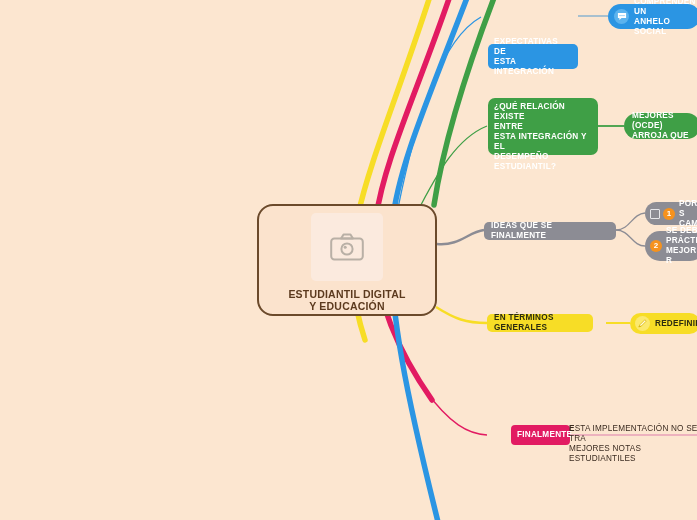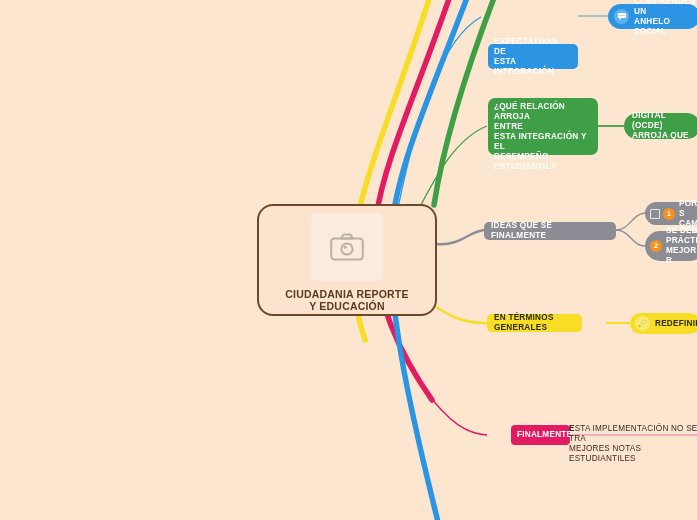--- a/index.html
+++ b/index.html
@@ -164,21 +164,21 @@
 
   <div class="central-node">
     <div class="central-img">
       <svg width="34" height="28" viewBox="0 0 34 28">
         <rect x="1.2" y="5.5" width="31.6" height="21" rx="3.2" fill="none" stroke="#b9b0a6" stroke-width="2"></rect>
         <path d="M 11 5.5 L 13.5 1.6 L 20.5 1.6 L 23 5.5 Z" fill="none" stroke="#b9b0a6" stroke-width="2" stroke-linejoin="round"></path>
         <circle cx="17" cy="16" r="5.6" fill="none" stroke="#b9b0a6" stroke-width="2"></circle>
         <circle cx="15.2" cy="14.2" r="1.5" fill="#b9b0a6"></circle>
       </svg>
     </div>
-    <div class="central-title">CIUDADANIA REPORTE
+    <div class="central-title">ESTUDIANTIL DIGITAL
 Y EDUCACIÓN</div>
   </div>
 
   <div class="node n-blue" style="left:488px; top:4px; width:90px; height:25px; padding:3px 6px;margin-top:40px;">
     <span class="label">EXPECTATIVAS DE
 ESTA INTEGRACIÓN</span>
   </div>
 
   <div class="node n-blue-pill" style="left:608px; top:4px; width:92px; height:25px; padding:3px 6px;">
     <span class="icon-circle">
@@ -187,29 +187,29 @@
         <circle cx="3.6" cy="4.3" r="0.75" fill="#5cb3ee"></circle>
         <circle cx="6.0" cy="4.3" r="0.75" fill="#5cb3ee"></circle>
         <circle cx="8.4" cy="4.3" r="0.75" fill="#5cb3ee"></circle>
       </svg>
     </span>
     <span class="label">COMPRENDEN UN
 ANHELO SOCIAL</span>
   </div>
 
   <div class="node n-green" style="left:488px; top:98px; width:110px; height:57px; padding:4px 6px; align-items:flex-start;">
-    <span class="label">¿QUÉ RELACIÓN ARROJA
+    <span class="label">¿QUÉ RELACIÓN EXISTE
 ENTRE
 ESTA INTEGRACIÓN Y EL
  DESEMPEÑO
 ESTUDIANTIL?</span>
   </div>
 
   <div class="node n-green-pill" style="left:624px; top:113px; width:76px; height:26px; padding:3px 8px;">
-    <span class="label">DIGITAL (OCDE)
+    <span class="label">MEJORES (OCDE)
 ARROJA QUE</span>
   </div>
 
   <div class="node n-gray" style="left:484px; top:222px; width:132px; height:18px; padding:3px 7px;">
     <span class="label">IDEAS QUE SE FINALMENTE</span>
   </div>
 
   <div class="node n-gray-pill" style="left:645px; top:202px; width:60px; height:23px; padding:3px 5px;">
     <span class="checkbox"></span>
     <span class="badge-num">1</span>
@@ -217,21 +217,21 @@
 CAME</span>
   </div>
 
   <div class="node n-gray-pill" style="left:645px; top:231px; width:60px; height:30px; padding:3px 5px;">
     <span class="badge-num">2</span>
     <span class="label">SE DEBE
 PRÁCTIC
 MEJOR R</span>
   </div>
 
-  <div class="node n-yellow" style="left:487px; top:314px; width:95px; height:18px; padding:3px 7px;">
+  <div class="node n-yellow" style="left:487px; top:314px; width:106px; height:18px; padding:3px 7px;">
     <span class="label">EN TÉRMINOS GENERALES</span>
   </div>
 
   <div class="node n-yellow-pill" style="left:630px; top:313px; width:70px; height:21px; padding:3px 5px;">
     <span class="icon-circle-y">
       <svg width="11" height="11" viewBox="0 0 12 12">
         <path d="M2 9.6 L3.2 7.3 L8.6 1.9 L10.1 3.4 L4.7 8.8 Z" fill="#fffbe0" stroke="#d8b400" stroke-width="0.8" stroke-linejoin="round"></path>
         <path d="M2 9.6 L4.7 8.8" stroke="#d8b400" stroke-width="0.8"></path>
       </svg>
     </span>

